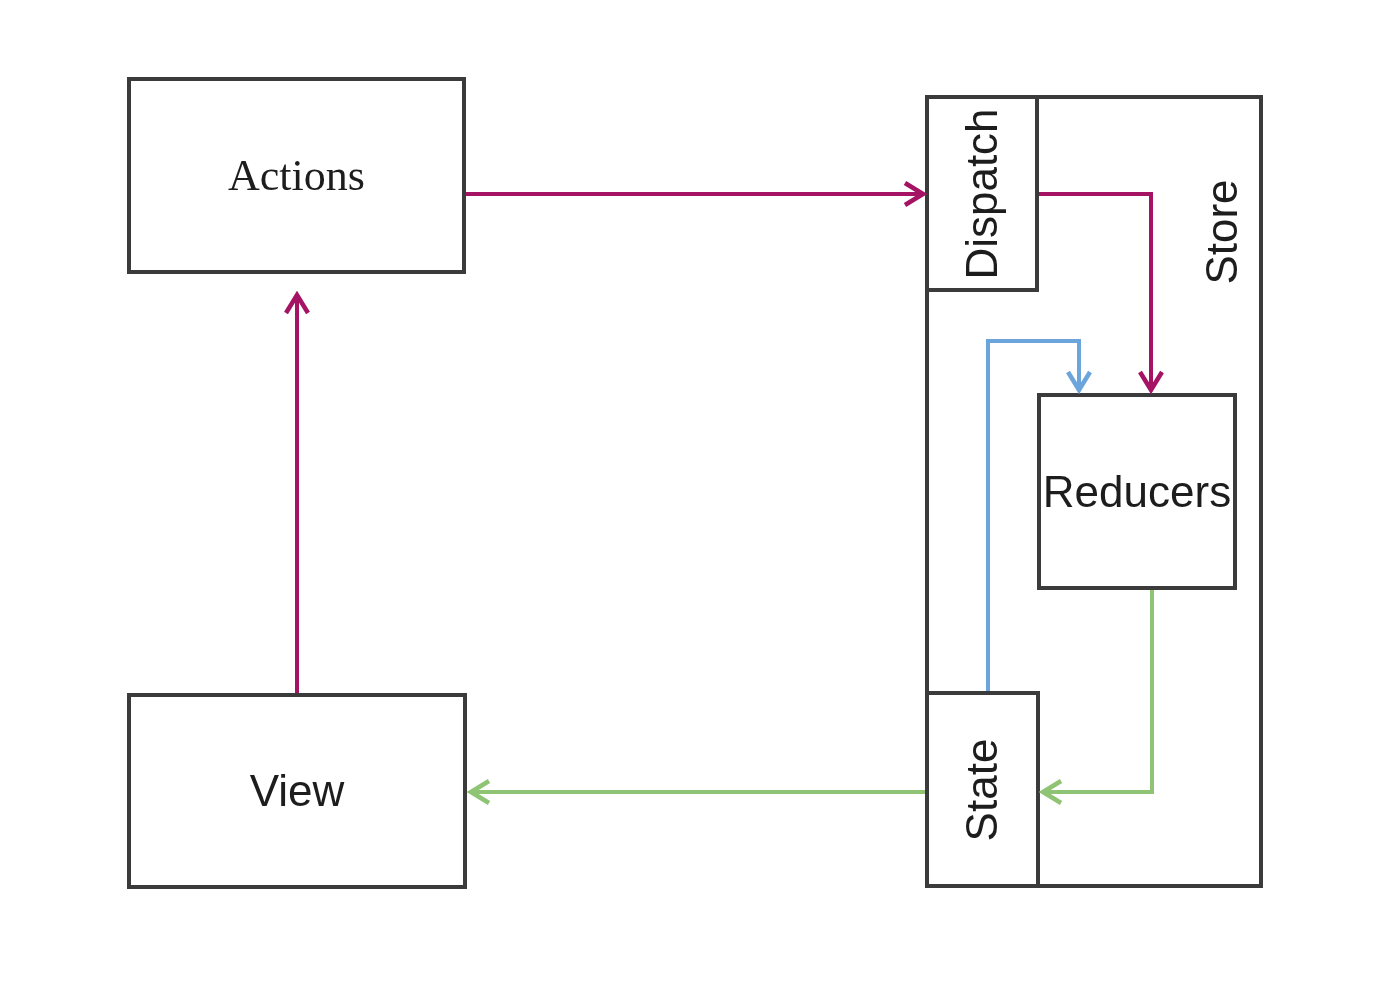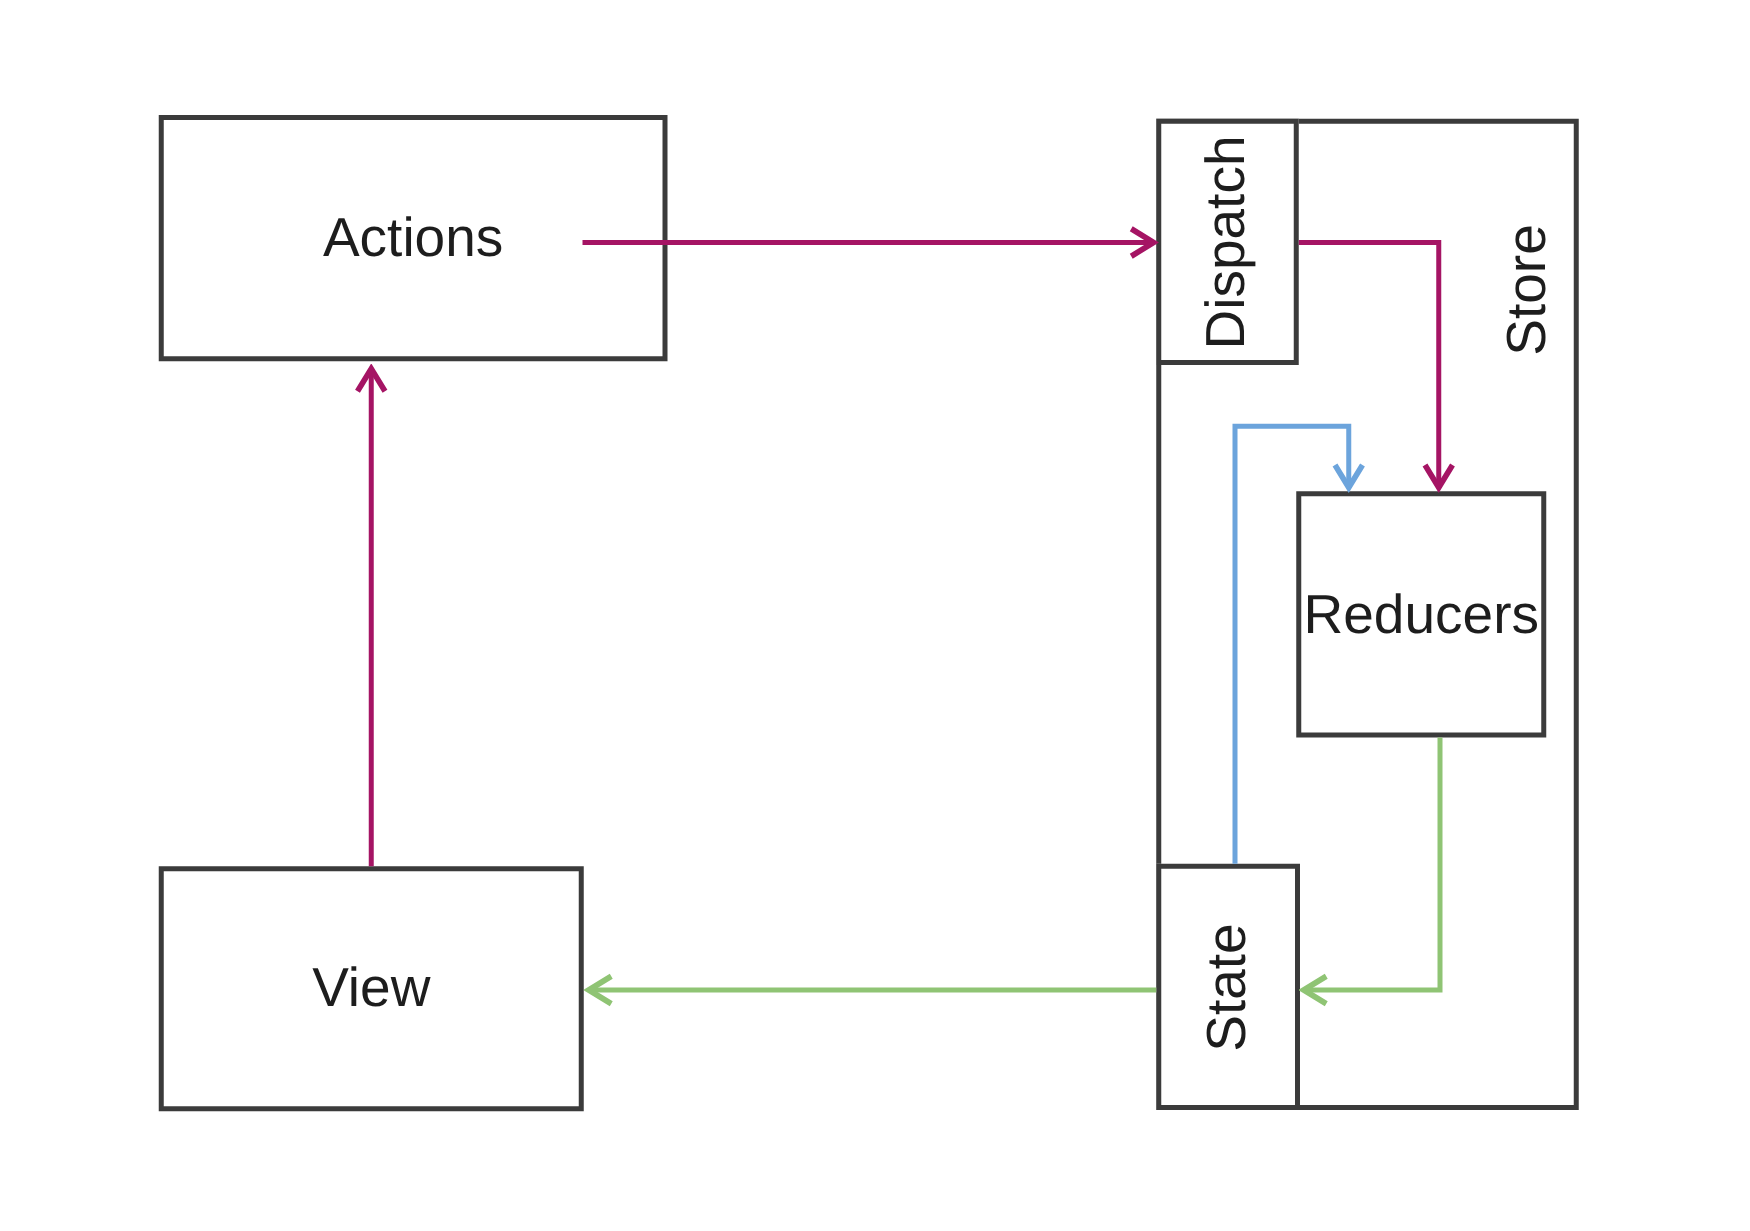--- a/index.html
+++ b/index.html
@@ -21,21 +21,21 @@
     box-sizing: border-box;
     background: #ffffff;
     border: 4px solid #3b3b3b;
     display: flex;
     align-items: center;
     justify-content: center;
     font-size: 44px;
     line-height: 1;
     color: #1d1d1d;
   }
-  .box-actions  { left: 127px; top:  92px; width: 407px; height: 197px; z-index: 2; }
+  .box-actions  { left: 127px; top:  77px; width: 339px; height: 197px; z-index: 2; font-family: Liberation Serif, serif; }
   .box-view     { left: 127px; top: 693px; width: 340px; height: 196px; z-index: 2; align-items: center; }
   .box-store    { left: 925px; top:  95px; width: 338px; height: 793px; z-index: 1; }
   .box-dispatch { left: 925px; top:  95px; width: 114px; height: 197px; z-index: 3; }
   .box-state    { left: 925px; top: 691px; width: 115px; height: 197px; z-index: 3; }
   .box-reducers { left: 1037px; top: 393px; width: 200px; height: 197px; z-index: 3; text-align: center; }
   .vlabel {
     display: inline-block;
     transform: rotate(-90deg);
     white-space: nowrap;
   }

